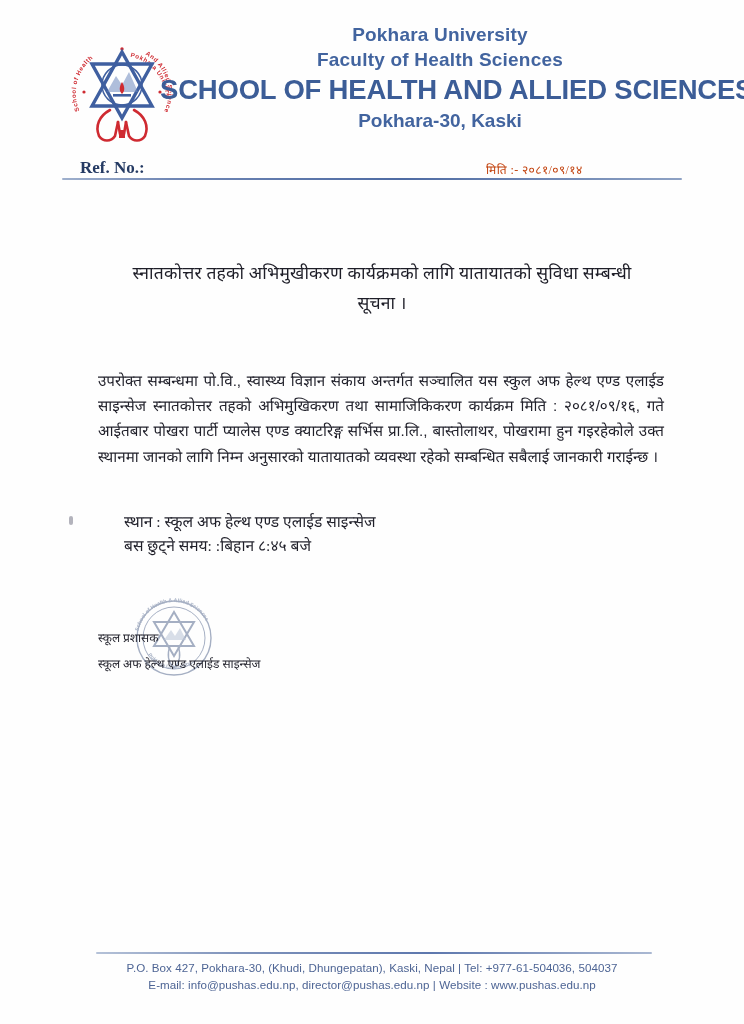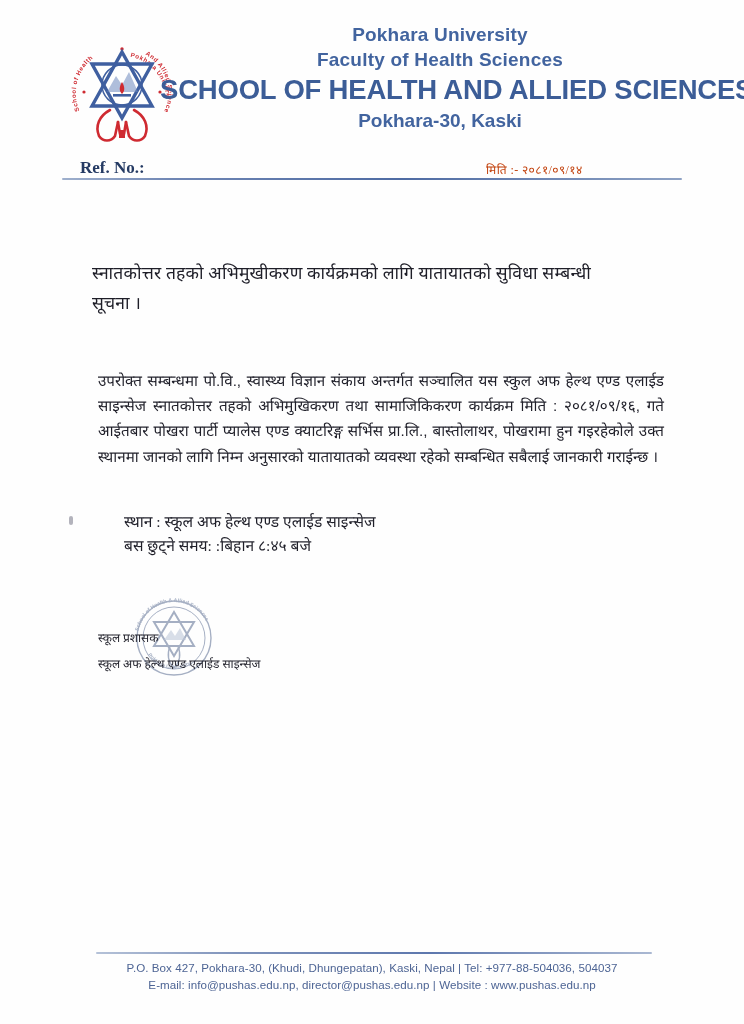--- a/index.html
+++ b/index.html
@@ -108,20 +108,21 @@
     background: linear-gradient(to right, #9fb0cd 0%, #6f86b4 18%, #4e6ba3 55%, #8ea2c4 100%);
     border-radius: 1px;
   }
 
   
   .subject {
     position: absolute;
     left: 92px;
     top: 258px;
     width: 580px;
+    text-align: center;
     font-family: "Liberation Serif", "DejaVu Serif", serif;
     font-size: 17.5px;
     line-height: 30px;
     color: #1e1e28;
     letter-spacing: 0.2px;
   }
   .subject .l1 { display: block; white-space: nowrap; }
   .subject .l2 { display: block; }
 
   .para {
@@ -303,17 +304,17 @@
     </svg>
   </div>
 
   <div class="signblock">
     <div>स्कूल प्रशासक</div>
     <div>स्कूल अफ हेल्थ एण्ड एलाईड साइन्सेज</div>
   </div>
 
   <div class="foot-rule"></div>
   <div class="footer">
-    <div>P.O. Box 427, Pokhara-30, (Khudi, Dhungepatan), Kaski, Nepal | Tel: +977-88-504036, 504037</div>
+    <div>P.O. Box 427, Pokhara-30, (Khudi, Dhungepatan), Kaski, Nepal | Tel: +977-61-504036, 504037</div>
     <div>E-mail: info@pushas.edu.np, director@pushas.edu.np | Website : www.pushas.edu.np</div>
   </div>
 
 </div>
 
 </body></html>

